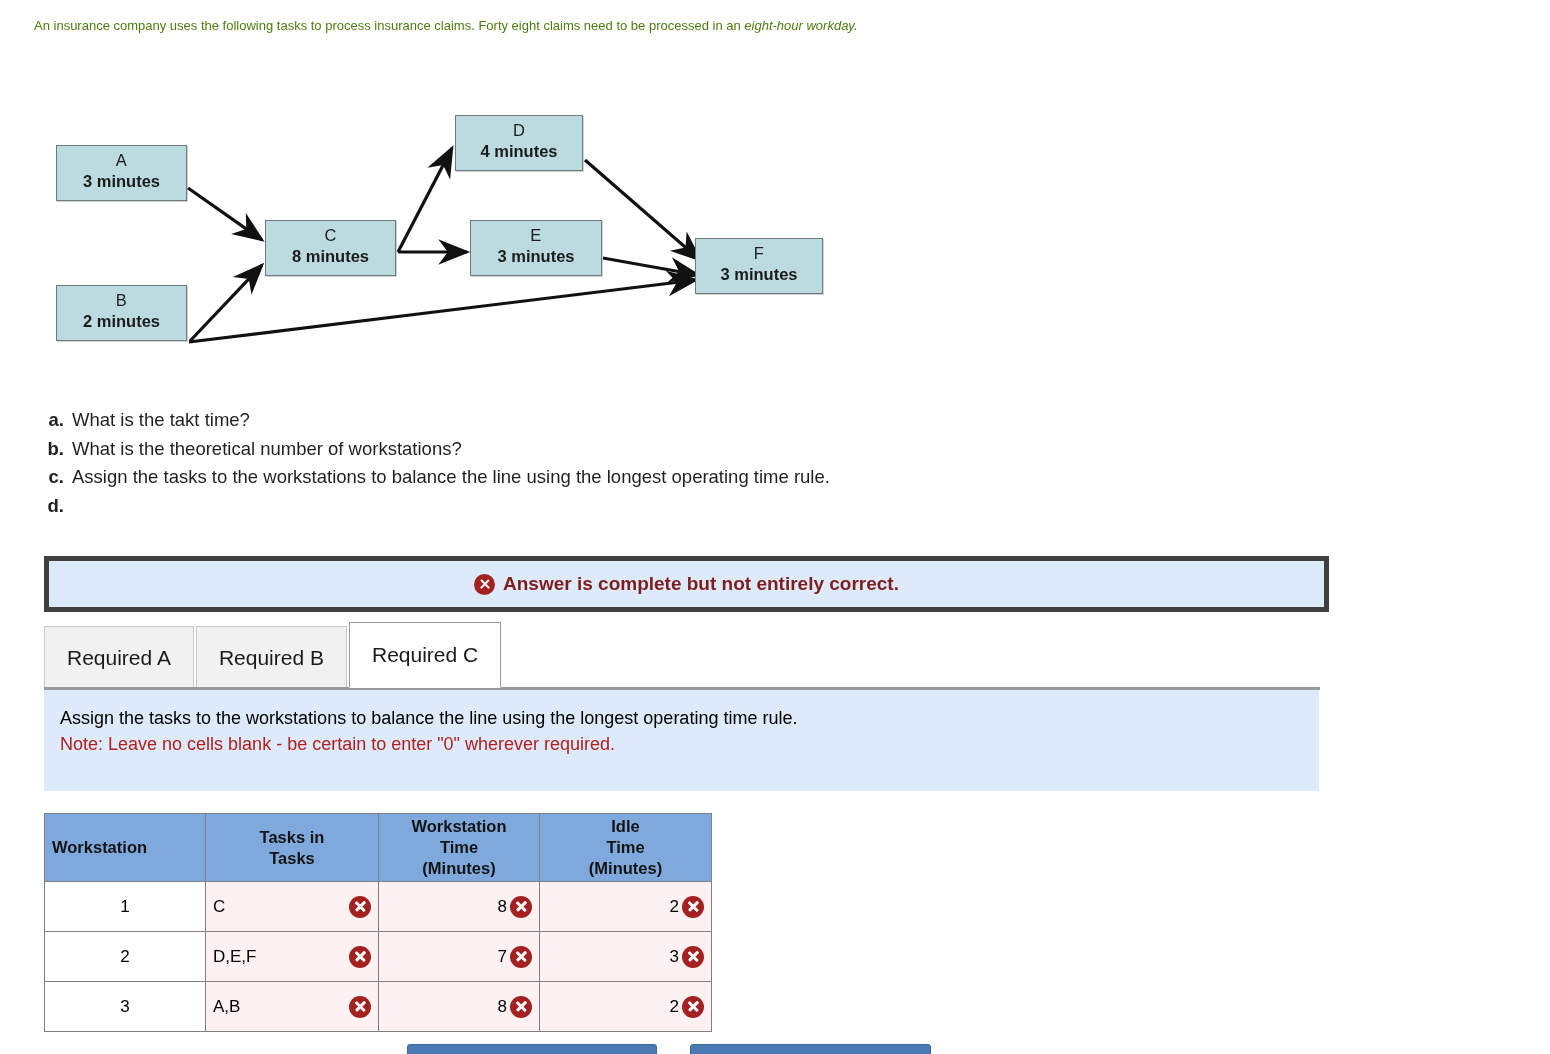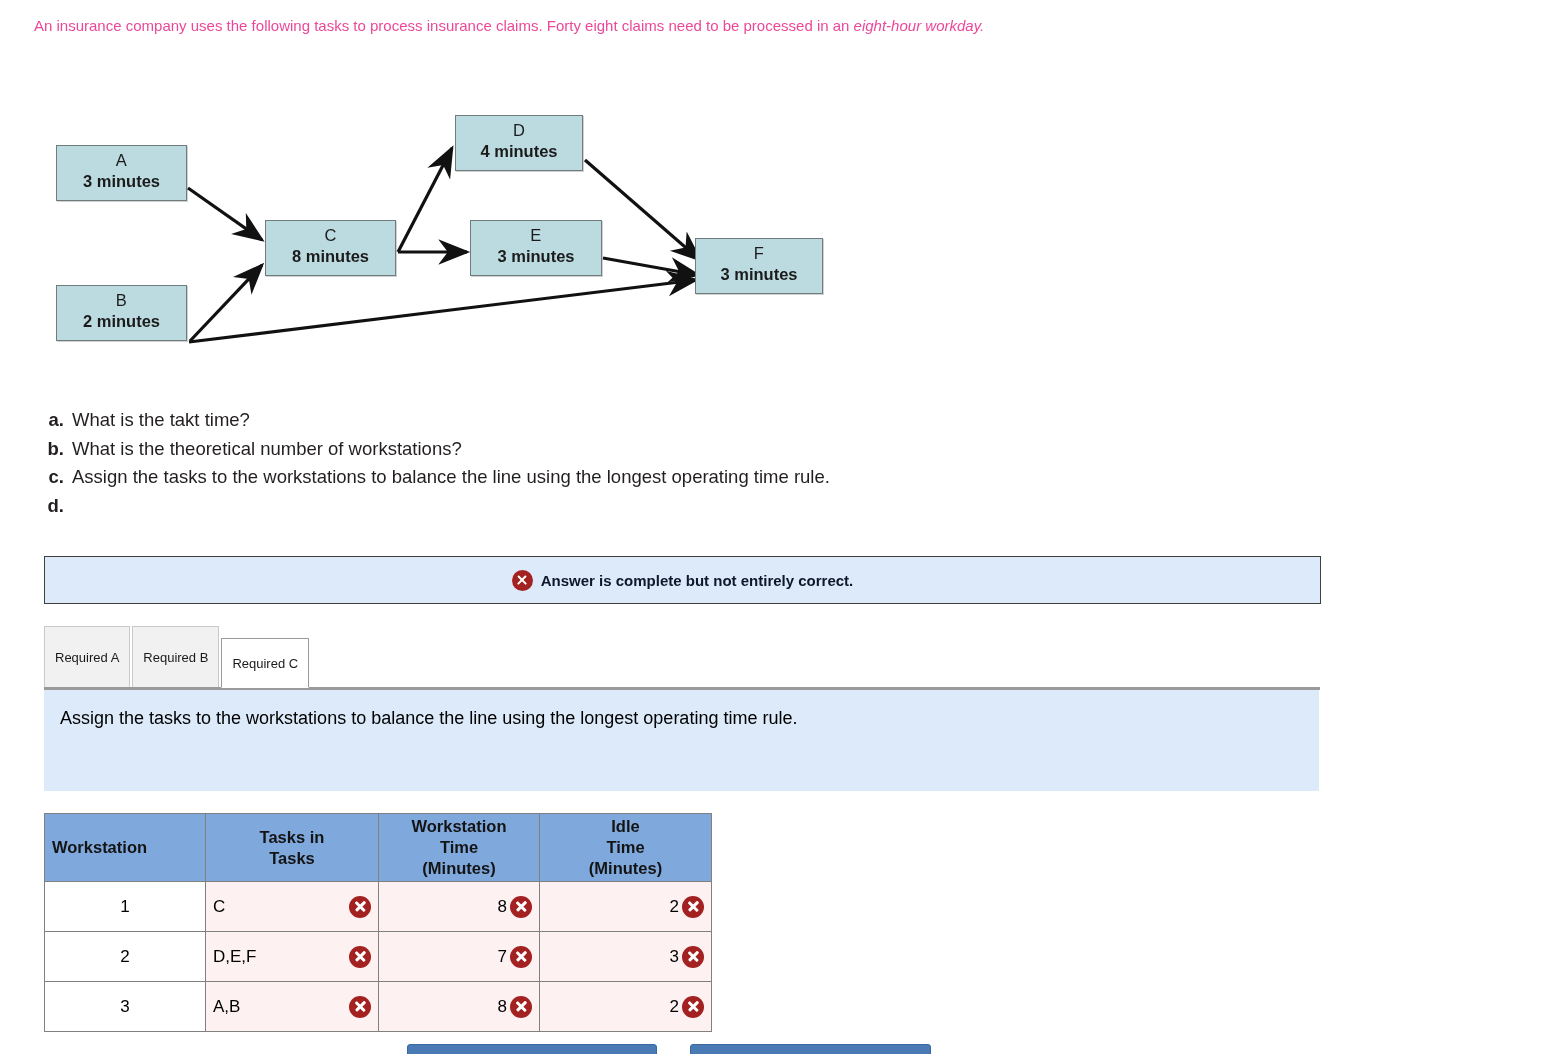--- a/index.html
+++ b/index.html
@@ -16,23 +16,23 @@
     color: #000000;
     -webkit-font-smoothing: antialiased;
   }
 
   
   #intro {
     position: absolute;
     left: 34px;
     top: 12px;
     width: 1420px;
-    font-size: 15px;
+    font-size: 13px;
     line-height: 28px;
-    color: #ec4899;
+    color: #4d7c0f;
   }
   #intro .em { font-style: italic; }
 
   
   #diagram {
     position: absolute;
     left: 40px;
     top: 100px;
     width: 820px;
     height: 260px;
@@ -81,27 +81,27 @@
   }
 
   
   #status-banner {
     position: absolute;
     left: 44px;
     top: 556px;
     width: 1275px;
     height: 46px;
     background: #dceafa;
-    border: 1px solid #404040;
+    border: 5px solid #404040;
     display: flex;
     align-items: center;
     justify-content: center;
-    font-size: 15px;
+    font-size: 19px;
     font-weight: bold;
-    color: #0f172a;
+    color: #7f1d1d;
   }
   .xbadge {
     display: inline-block;
     width: 21px;
     height: 21px;
     border-radius: 50%;
     background: #a42121;
     position: relative;
     flex: 0 0 21px;
     margin-right: 8px;
@@ -126,34 +126,34 @@
     top: 622px;
     height: 66px;
     display: flex;
     align-items: flex-end;
   }
   .tab {
     height: 62px;
     display: flex;
     align-items: center;
     justify-content: center;
-    padding: 0 10px;
-    font-size: 13px;
+    padding: 0 22px;
+    font-size: 21px;
     color: #1a1a1a;
     background: #f1f1f1;
     border: 1px solid #c9c9c9;
     border-bottom: none;
     margin-right: 2px;
     box-sizing: border-box;
   }
   .tab.active {
     background: #ffffff;
     border: 1px solid #9a9a9a;
     border-bottom: 1px solid #ffffff;
-    height: 50px;
+    height: 66px;
     position: relative;
     z-index: 3;
   }
   #tab-underline {
     position: absolute;
     left: 44px;
     top: 687px;
     width: 1276px;
     height: 3px;
     background: #9a9a9a;
@@ -325,20 +325,21 @@
 
 <div id="tab-underline"></div>
 <div id="tabs">
   <div class="tab">Required A</div>
   <div class="tab">Required B</div>
   <div class="tab active">Required C</div>
 </div>
 
 <div id="instruction-panel">
   <div>Assign the tasks to the workstations to balance the line using the longest operating time rule.</div>
+  <div id="instruction-note">Note: Leave no cells blank - be certain to enter "0" wherever required.</div>
 </div>
 
 <table id="answer-table">
   <thead>
     <tr>
       <th class="left" style="width:161px">
         <span>Workstation</span>
       </th>
       <th style="width:173px">
         <span>Tasks in</span><br>

